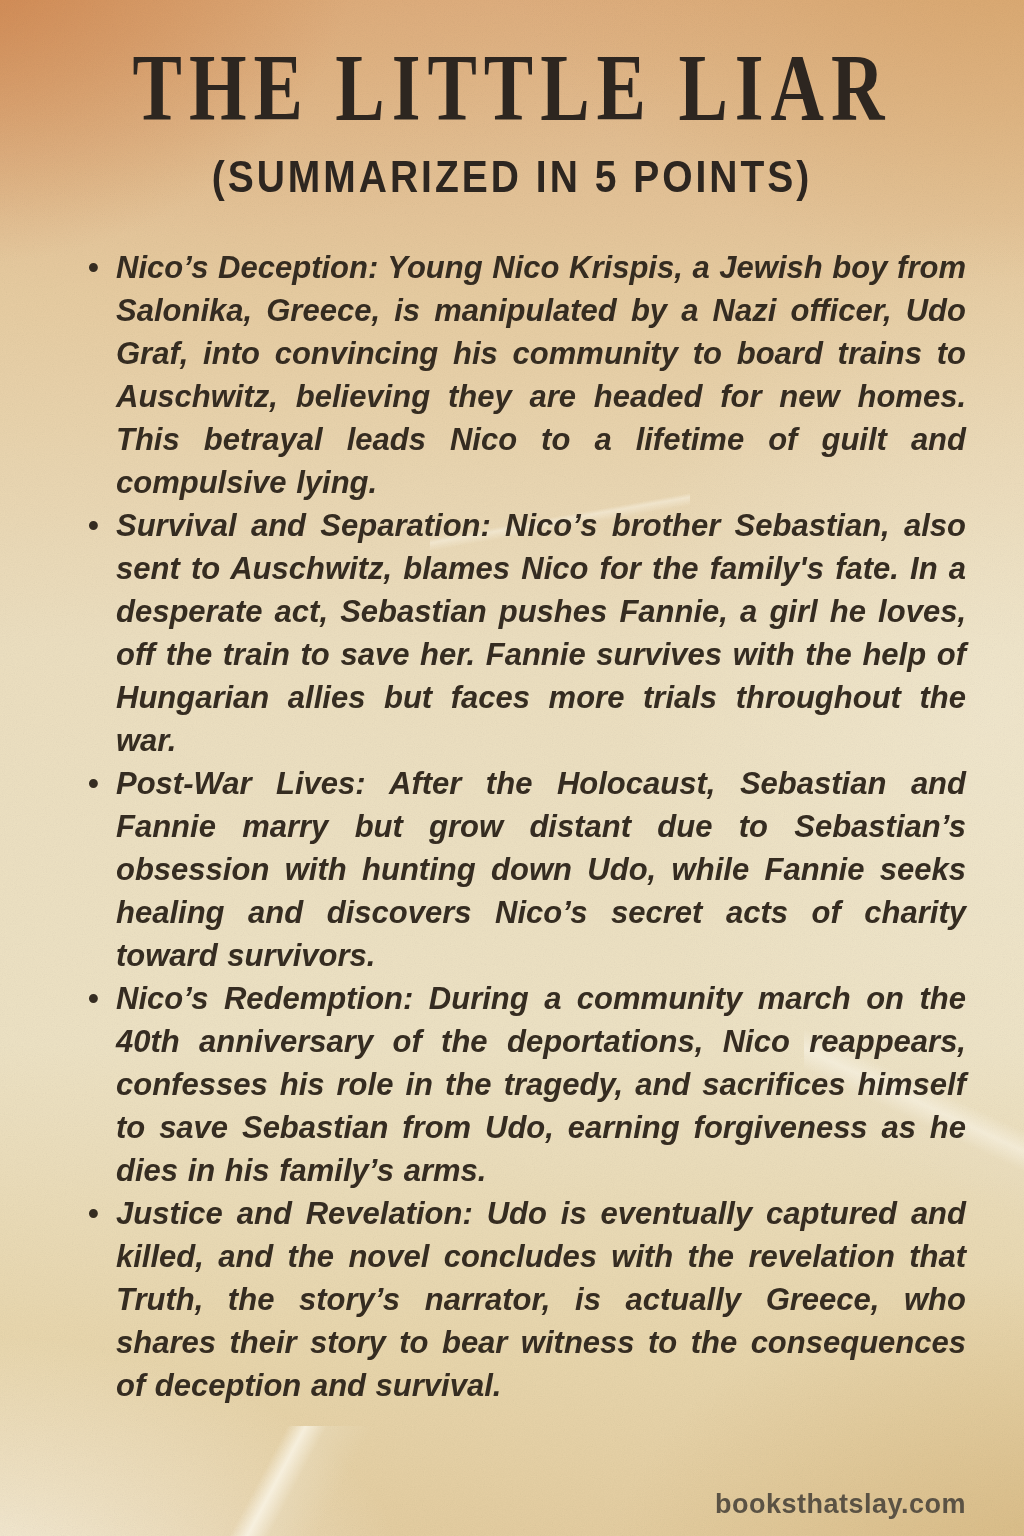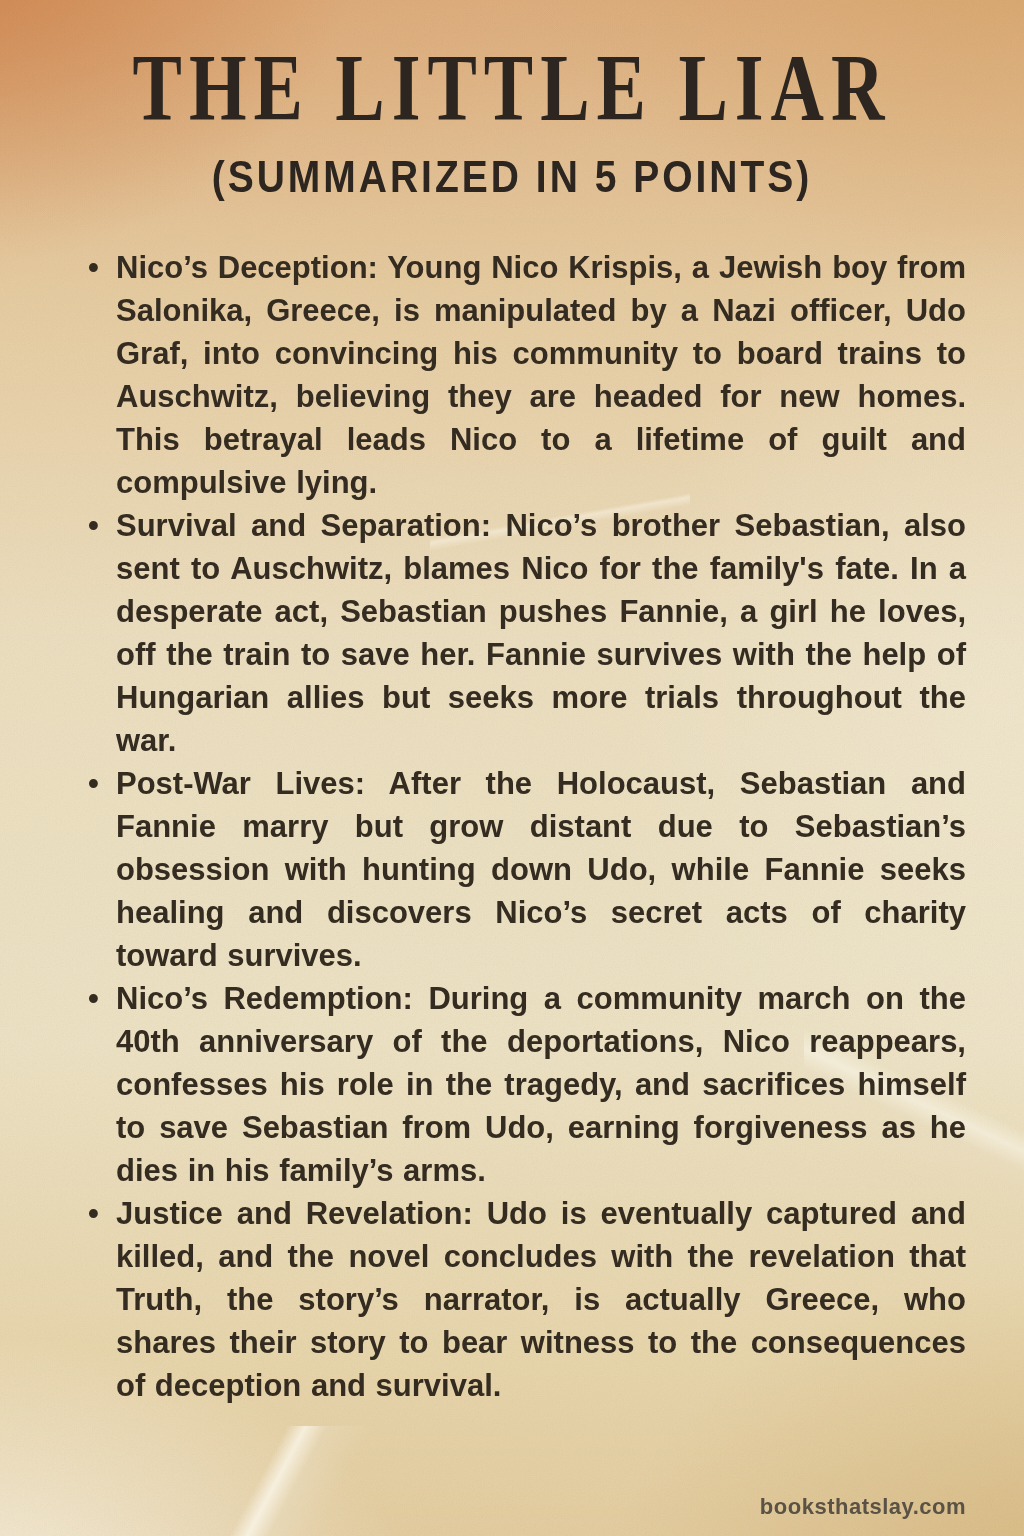--- a/index.html
+++ b/index.html
@@ -60,27 +60,28 @@
     color: #352c21;
     font-size: 31px; font-weight: bold; line-height: 43px;
   }
   ul.summary .dot {
     position: absolute; left: 0; top: 0;
     font-size: 31px; line-height: 43px; color: #352c21;
   }
   ul.summary .btext {
     display: block; text-align: justify; text-align-last: left;
     word-spacing: 1px;
+    font-style: italic;
   }
 
   footer {
     position: absolute; right: 58px; bottom: 16px;
   }
   .watermark {
-    color: #5a5244; font-weight: bold; font-size: 22px; letter-spacing: 0.5px;
+    color: #5a5244; font-weight: bold; font-size: 27px; letter-spacing: 0.5px;
   }
 </style>
 </head>
 <body>
 
 <div class="poster">
 
   <svg class="grain" width="1024" height="1536" aria-hidden="true">
     <filter id="paperNoise">
       <feTurbulence type="fractalNoise" baseFrequency="0.9" numOctaves="3" seed="7" stitchTiles="stitch"></feTurbulence>
@@ -98,25 +99,25 @@
     <h2>(SUMMARIZED IN 5 POINTS)</h2>
   </header>
 
   <ul class="summary">
     <li>
       <span class="dot">•</span>
       <span class="btext">Nico’s Deception: Young Nico Krispis, a Jewish boy from Salonika, Greece, is manipulated by a Nazi officer, Udo Graf, into convincing his community to board trains to Auschwitz, believing they are headed for new homes. This betrayal leads Nico to a lifetime of guilt and compulsive lying.</span>
     </li>
     <li>
       <span class="dot">•</span>
-      <span class="btext">Survival and Separation: Nico’s brother Sebastian, also sent to Auschwitz, blames Nico for the family's fate. In a desperate act, Sebastian pushes Fannie, a girl he loves, off the train to save her. Fannie survives with the help of Hungarian allies but seeks more trials throughout the war.</span>
+      <span class="btext">Survival and Separation: Nico’s brother Sebastian, also sent to Auschwitz, blames Nico for the family's fate. In a desperate act, Sebastian pushes Fannie, a girl he loves, off the train to save her. Fannie survives with the help of Hungarian allies but faces more trials throughout the war.</span>
     </li>
     <li>
       <span class="dot">•</span>
-      <span class="btext">Post-War Lives: After the Holocaust, Sebastian and Fannie marry but grow distant due to Sebastian’s obsession with hunting down Udo, while Fannie seeks healing and discovers Nico’s secret acts of charity toward survives.</span>
+      <span class="btext">Post-War Lives: After the Holocaust, Sebastian and Fannie marry but grow distant due to Sebastian’s obsession with hunting down Udo, while Fannie seeks healing and discovers Nico’s secret acts of charity toward survivors.</span>
     </li>
     <li>
       <span class="dot">•</span>
       <span class="btext">Nico’s Redemption: During a community march on the 40th anniversary of the deportations, Nico reappears, confesses his role in the tragedy, and sacrifices himself to save Sebastian from Udo, earning forgiveness as he dies in his family’s arms.</span>
     </li>
     <li>
       <span class="dot">•</span>
       <span class="btext">Justice and Revelation: Udo is eventually captured and killed, and the novel concludes with the revelation that Truth, the story’s narrator, is actually Greece, who shares their story to bear witness to the consequences of deception and survival.</span>
     </li>
   </ul>

